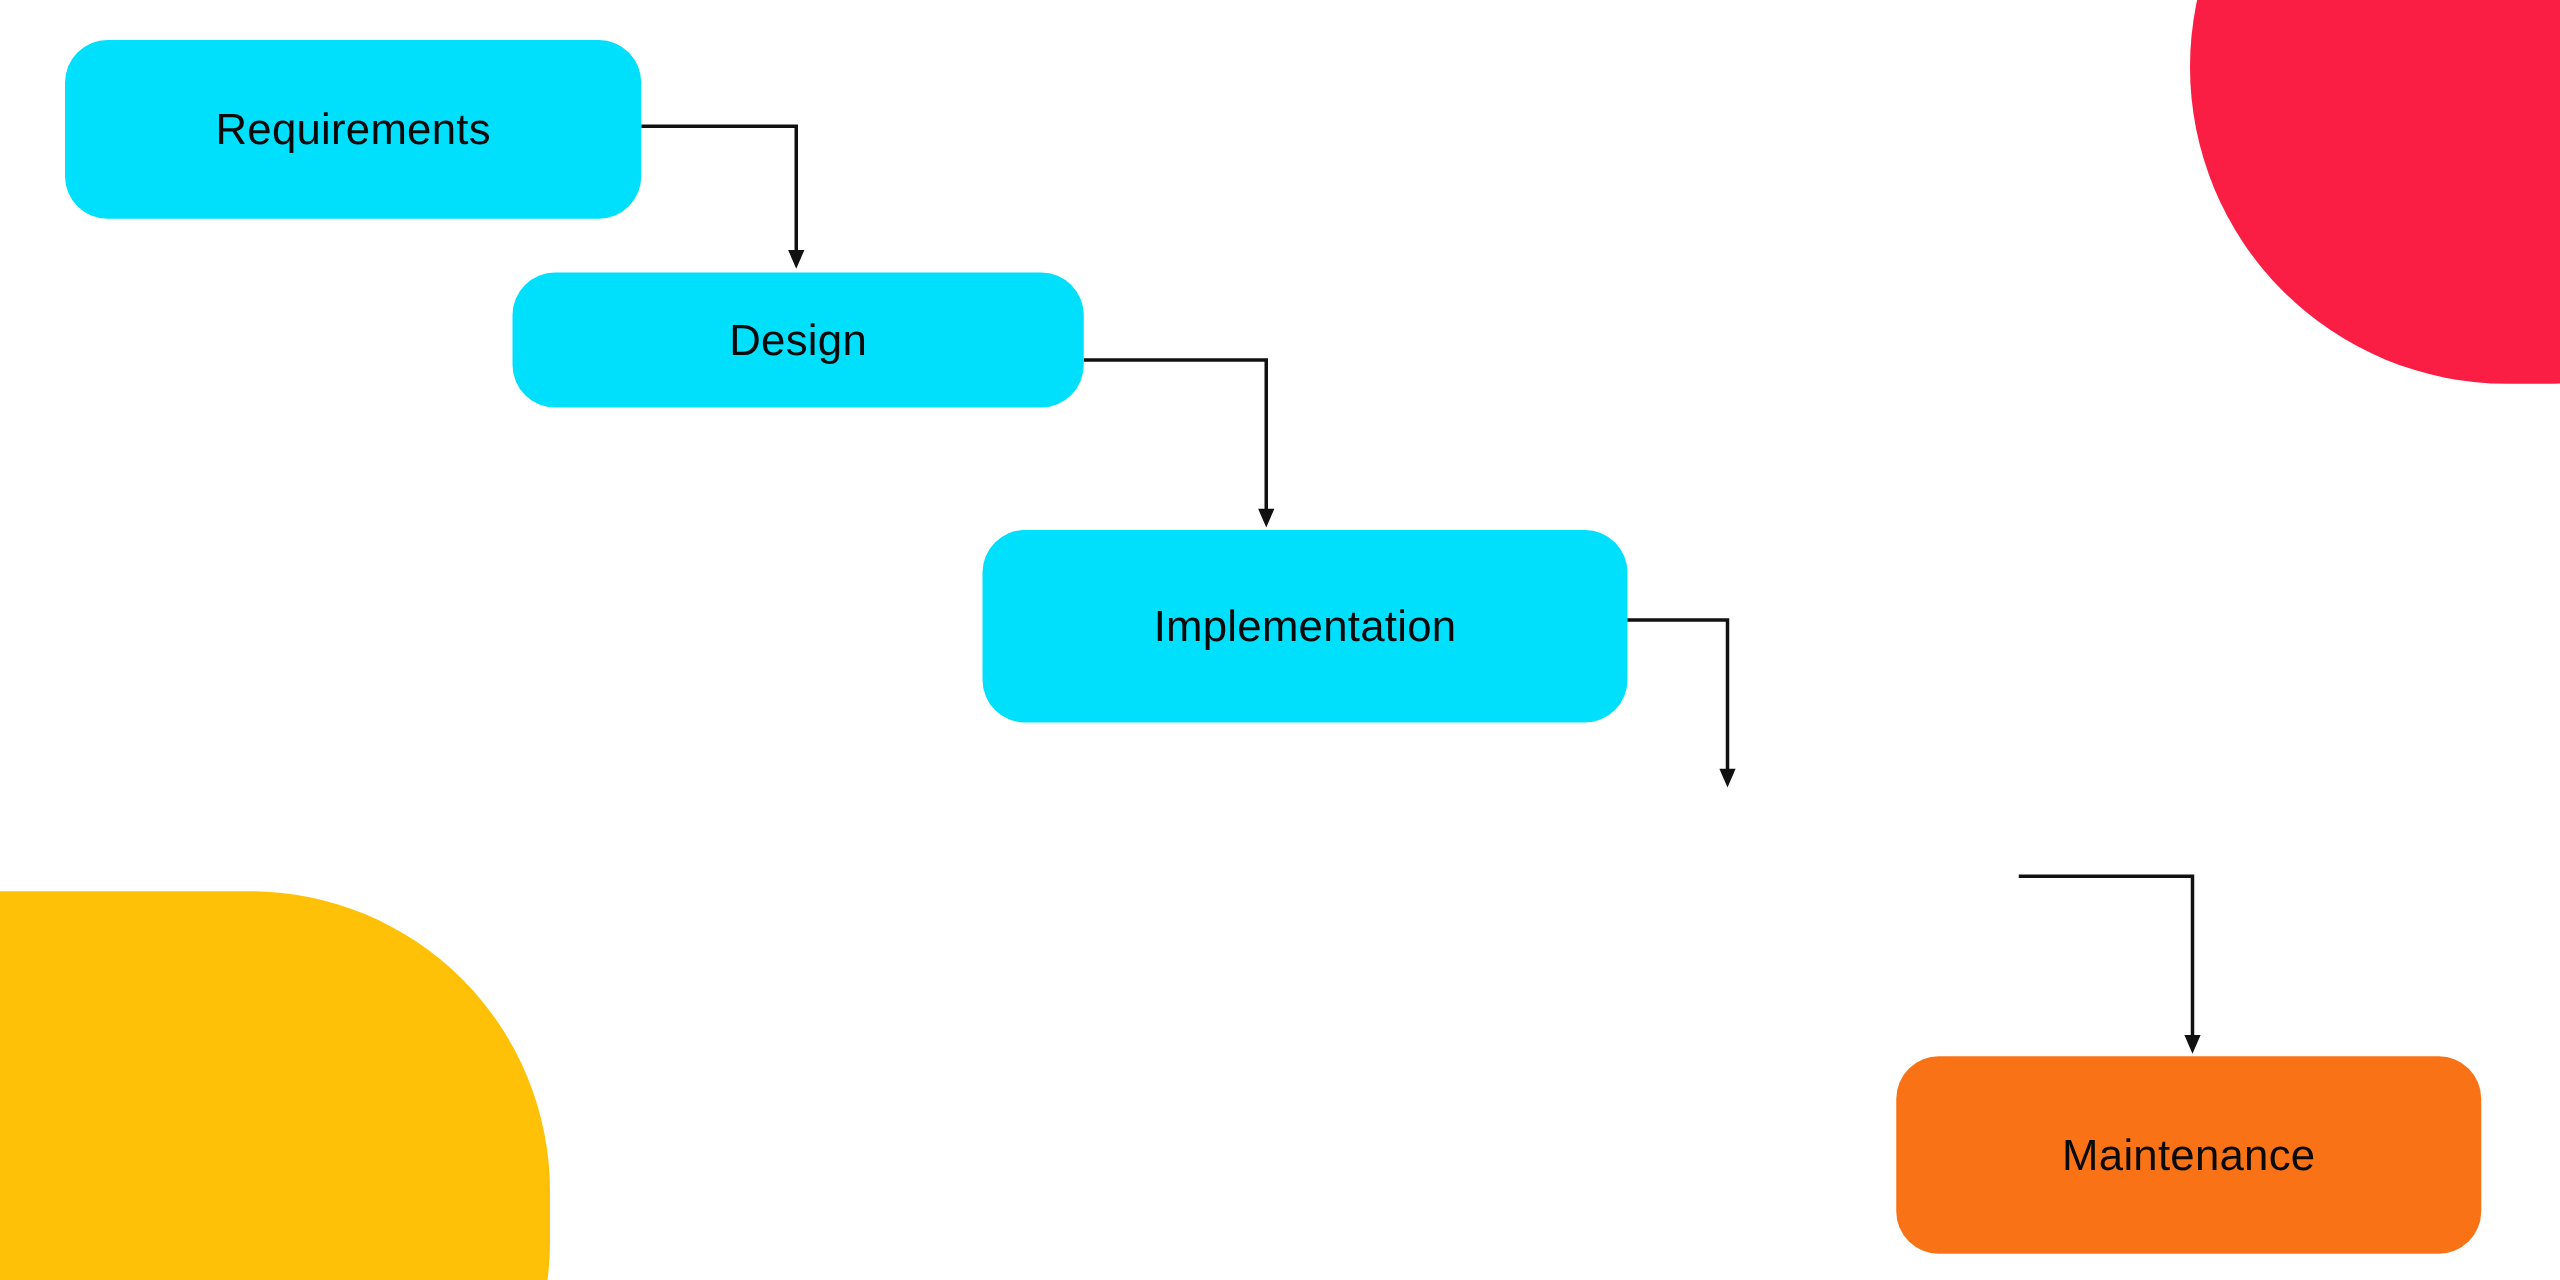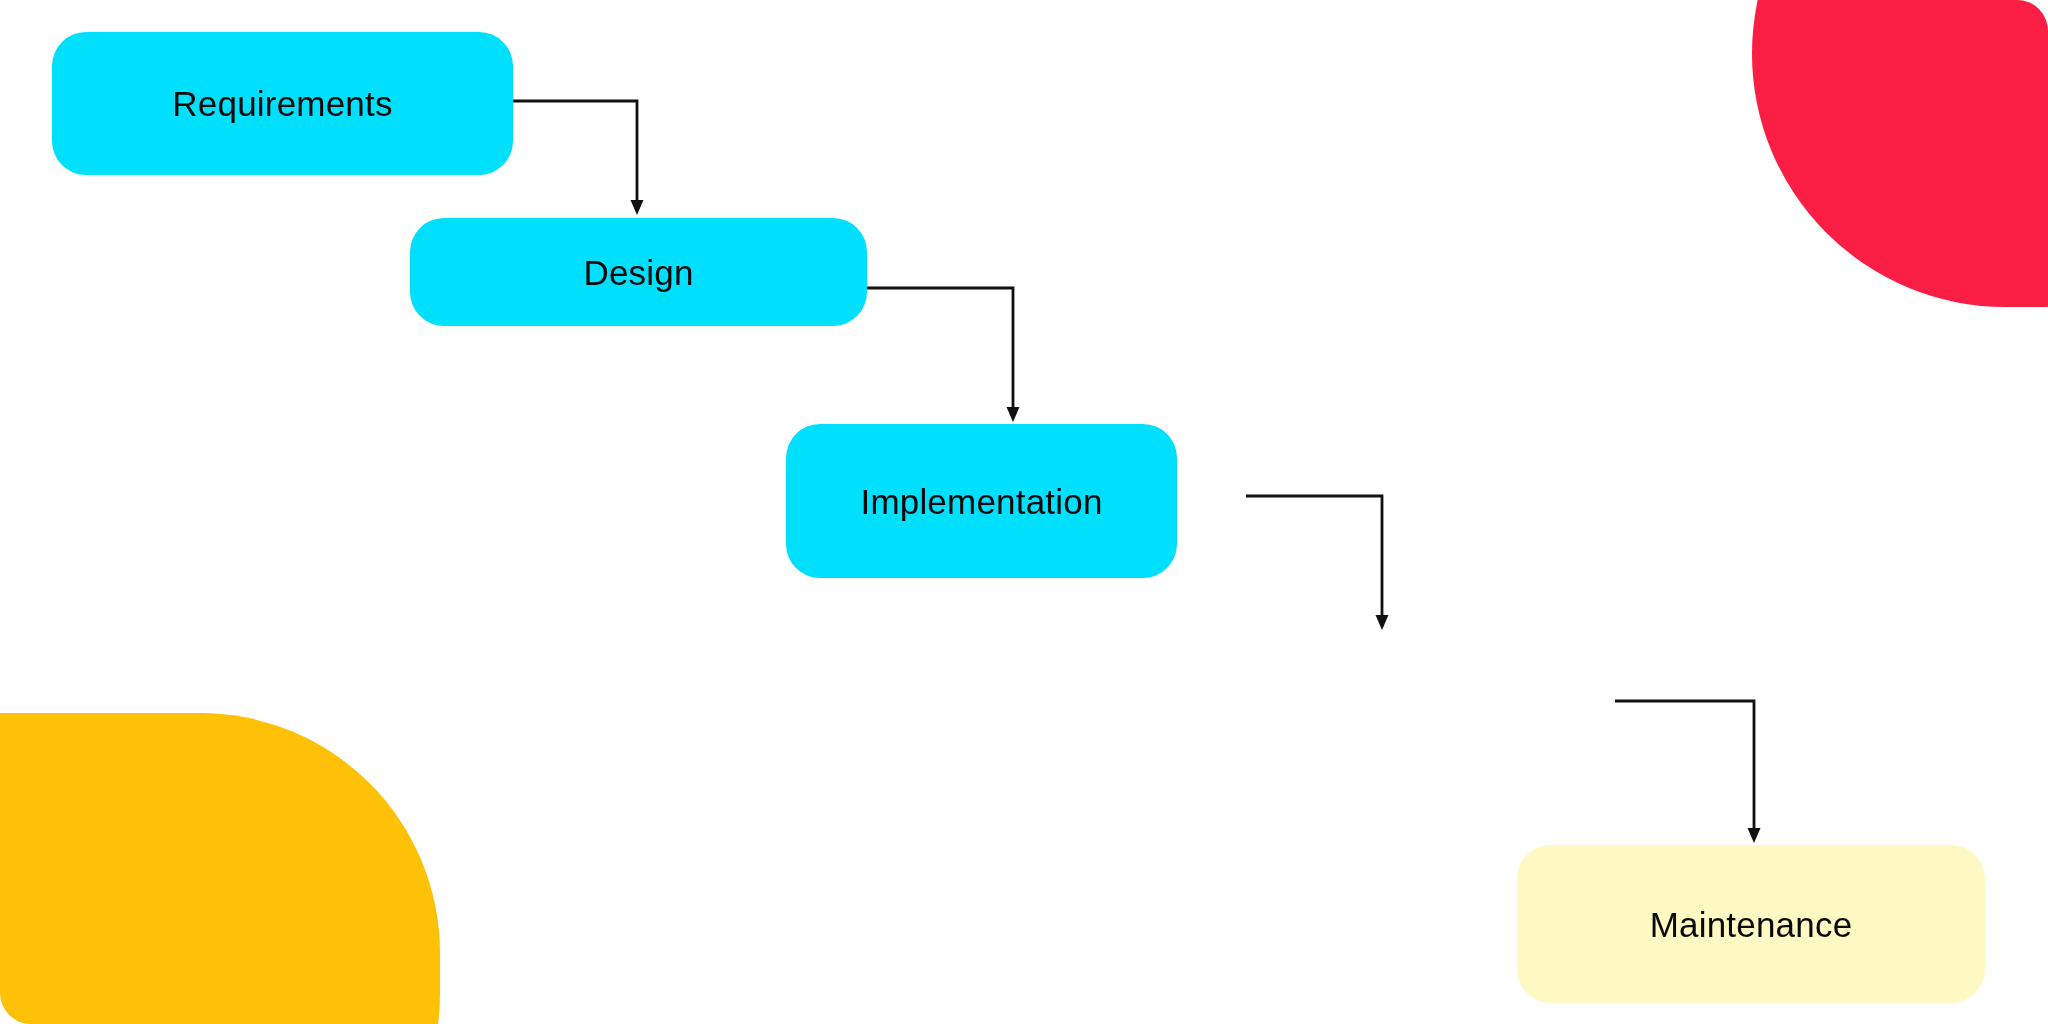--- a/index.html
+++ b/index.html
@@ -10,21 +10,20 @@
   }
   body {
     font-family: "Liberation Sans", sans-serif;
   }
   #canvas {
     position: relative;
     width: 2048px;
     height: 1024px;
     background: #ffffff;
     overflow: hidden;
-    border-radius: 31px;
   }
   
   .blob {
     position: absolute;
     pointer-events: none;
   }
   #blob-red {
     left: 1752px;
     top: -200px;
     width: 540px;
@@ -109,22 +108,22 @@
   </svg>
 
   <div class="phase-box" id="node-requirements" style="left: 52px; top: 32px; width: 461px; height: 143px; border-radius: 34px; background: rgb(0, 223, 252);">
     <span class="phase-label" style="color: rgb(10, 10, 10);">Requirements</span>
   </div>
 
   <div class="phase-box" id="node-design" style="left: 410px; top: 218px; width: 457px; height: 108px; border-radius: 34px; background: rgb(0, 223, 252);">
     <span class="phase-label" style="color: rgb(10, 10, 10);">Design</span>
   </div>
 
-  <div class="phase-box" id="node-implementation" style="left: 786px; top: 424px; width: 391px; height: 154px; border-radius: 34px; background: rgb(0, 223, 252);">
+  <div class="phase-box" id="node-implementation" style="left: 786px; top: 424px; width: 516px; height: 154px; border-radius: 34px; background: rgb(0, 223, 252);">
     <span class="phase-label" style="color: rgb(10, 10, 10);">Implementation</span>
   </div>
 
 
-  <div class="phase-box" id="node-maintenance" style="left: 1517px; top: 845px; width: 468px; height: 158px; border-radius: 34px; background: #fef9c3;">
+  <div class="phase-box" id="node-maintenance" style="left: 1517px; top: 845px; width: 468px; height: 158px; border-radius: 34px; background: #f97316;">
     <span class="phase-label" style="color: rgb(10, 10, 10);">Maintenance</span>
   </div>
 
 </div>
 
 </body></html>

